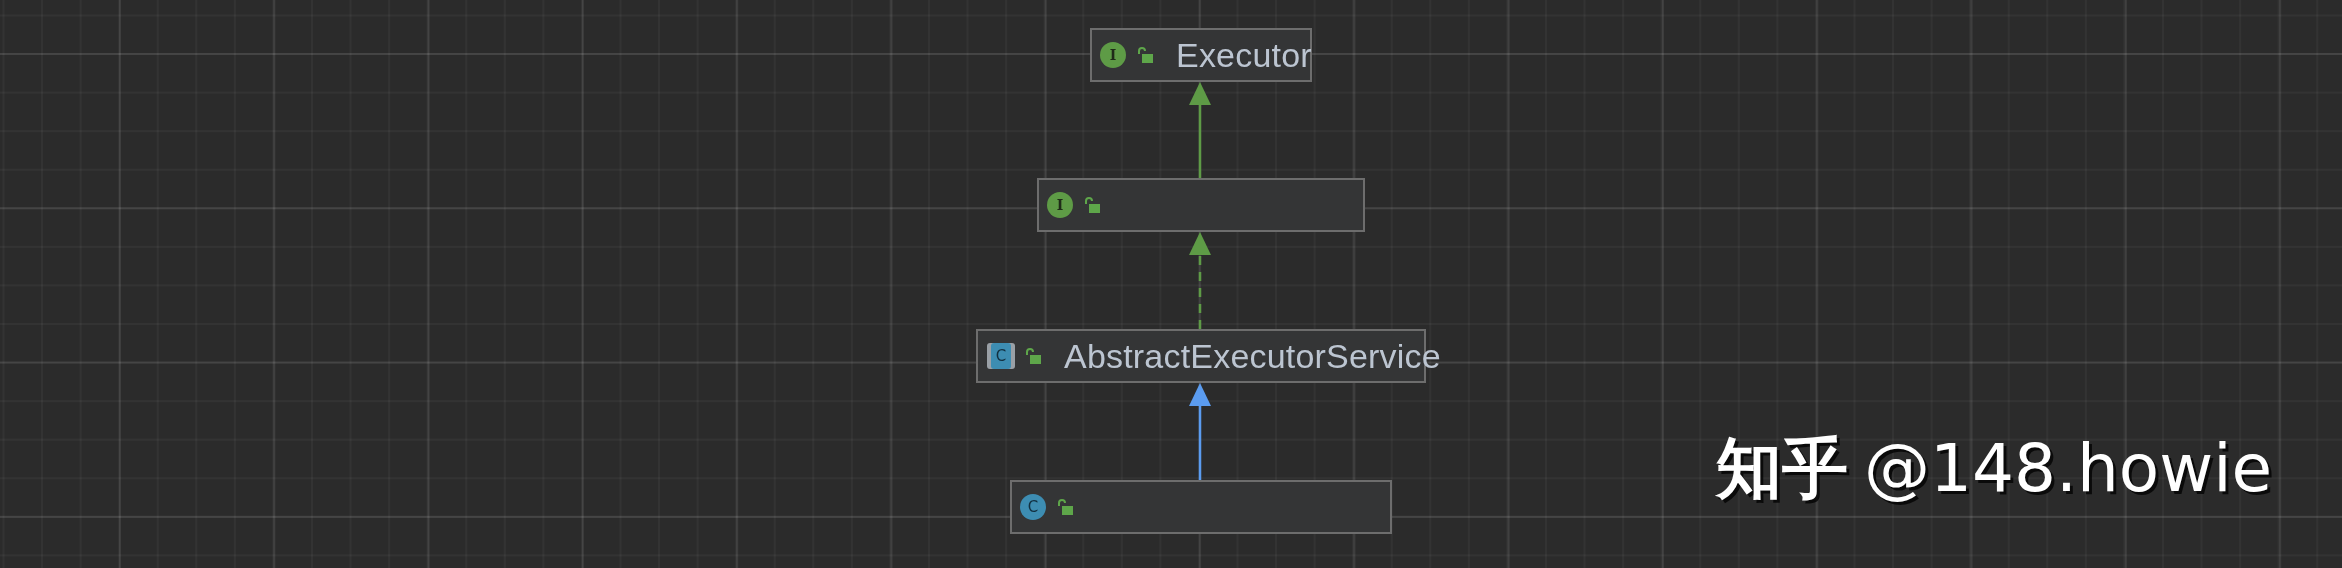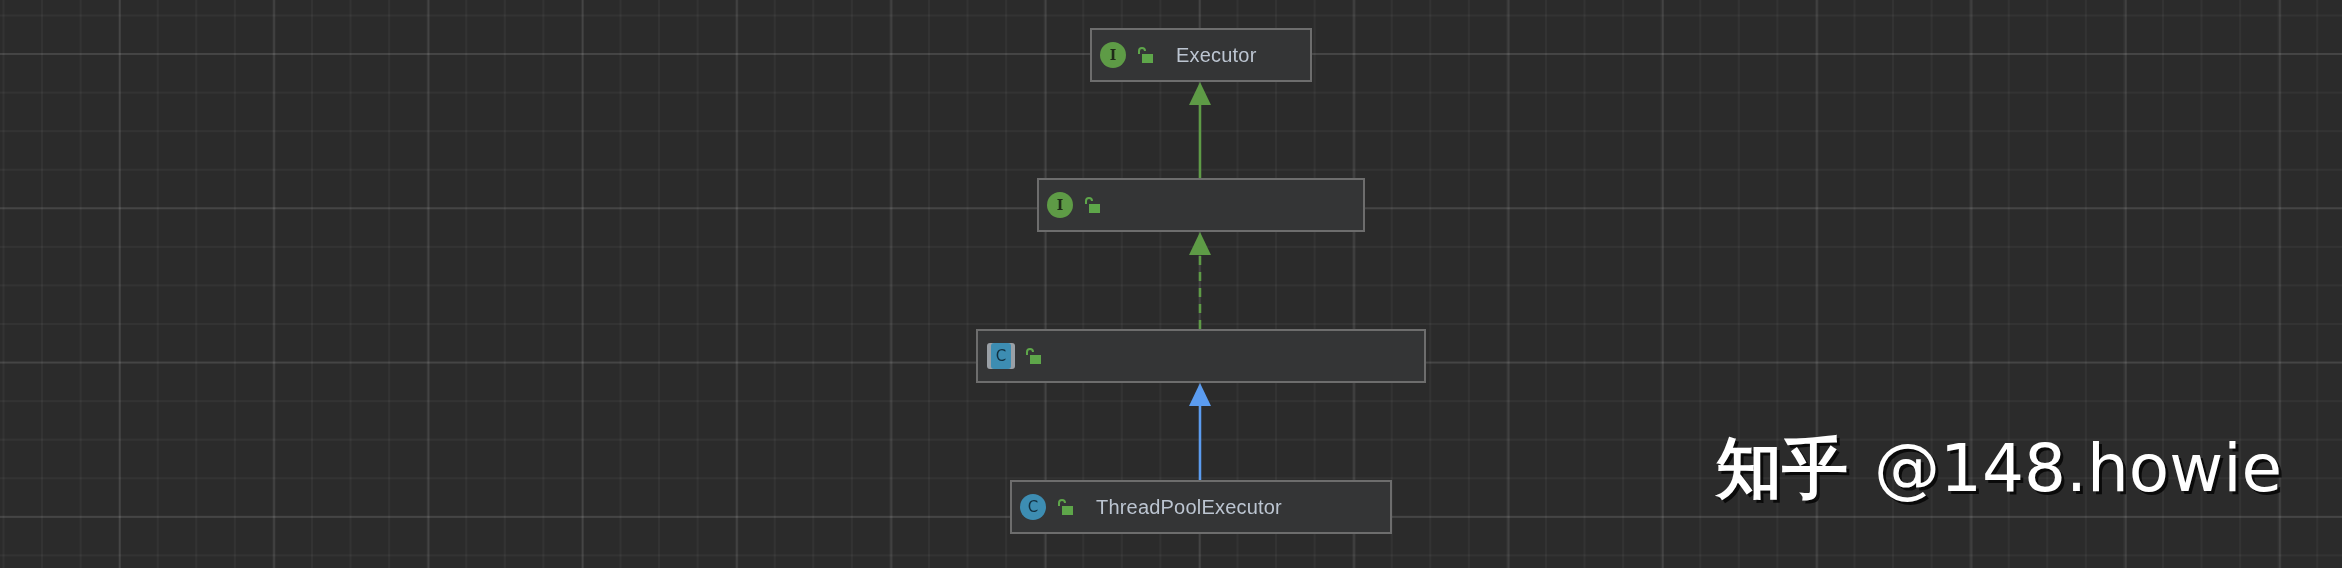--- a/index.html
+++ b/index.html
@@ -75,39 +75,39 @@
     }
     .node .lock-icon {
       margin-left: 10px;
       width: 18px;
       height: 18px;
       flex: 0 0 auto;
     }
     .node .label {
       margin-left: 22px;
       color: #bcc5d1;
-      font-size: 20px;
+      font-size: 34px;
       letter-spacing: 0.2px;
       white-space: nowrap;
     }
     .watermark {
       position: absolute;
       left: 1716px;
       top: 424px;
       color: #ffffff;
       font-family: "DejaVu Sans", sans-serif;
       font-size: 66px;
       font-weight: normal;
       text-shadow: 3px 3px 0 rgba(0,0,0,0.75);
       white-space: nowrap;
       letter-spacing: 0px;
     }
     .watermark .site {
       font-weight: bold;
-      margin-right: 26px;
+      margin-right: 16px;
       text-align: right;
     }
   </style>
 </head>
 <body>
 
 <svg class="edges" viewBox="0 0 2342 568" xmlns="http://www.w3.org/2000/svg">
 
   <g>
     <line x1="1200" y1="178" x2="1200" y2="100" stroke="#5e9b46" stroke-width="2.5"></line>
@@ -141,26 +141,26 @@
     <rect x="6" y="8" width="11" height="9" fill="#5ea64a"></rect>
   </svg>
 </div>
 
 <div class="node" style="left:976px; top:329px; width:450px;">
   <span class="kind-icon abstract-class">C</span>
   <svg class="lock-icon" viewBox="0 0 18 18">
     <path d="M3 8 V5 a3 3 0 0 1 6 0" fill="none" stroke="#5ea64a" stroke-width="2"></path>
     <rect x="6" y="8" width="11" height="9" fill="#5ea64a"></rect>
   </svg>
+  <span class="label">AbstractExecutorService</span>
 </div>
 
 <div class="node" style="left:1010px; top:480px; width:382px;">
   <span class="kind-icon class">C</span>
   <svg class="lock-icon" viewBox="0 0 18 18">
     <path d="M3 8 V5 a3 3 0 0 1 6 0" fill="none" stroke="#5ea64a" stroke-width="2"></path>
     <rect x="6" y="8" width="11" height="9" fill="#5ea64a"></rect>
   </svg>
-  <span class="label">ThreadPoolExecutor</span>
 </div>
 
 <div class="watermark">
   <span class="site">知乎</span><span>@148.howie</span>
 </div>
 
 </body></html>

